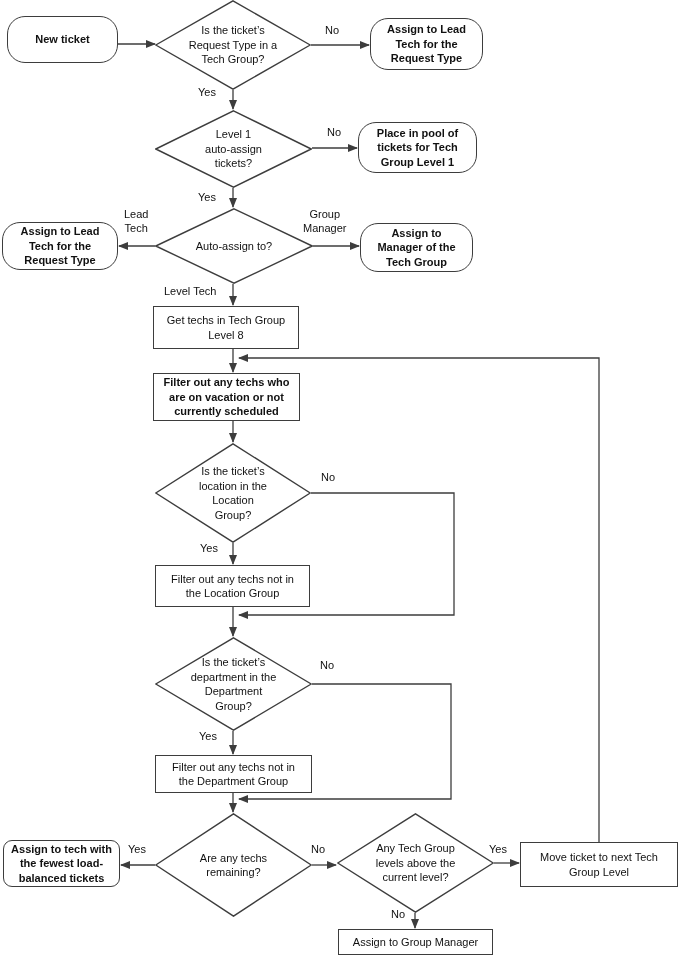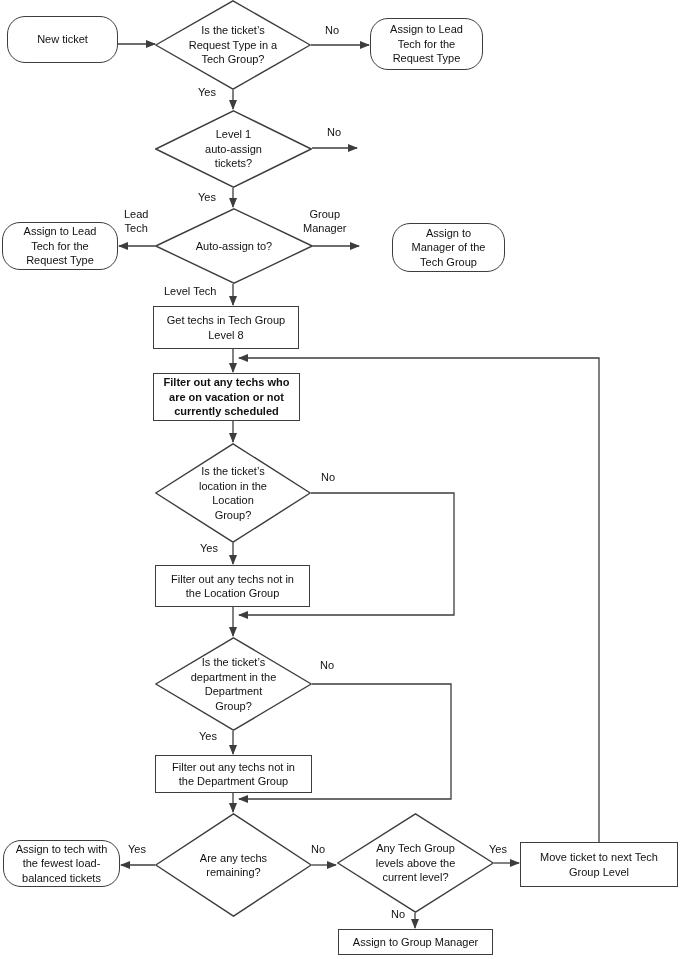--- a/index.html
+++ b/index.html
@@ -20,20 +20,21 @@
   .node{
     position:absolute;
     display:flex;align-items:center;justify-content:center;
     box-sizing:border-box;
     color:var(--text);
   }
   .terminator{
     background:var(--fill);
     border:1.4px solid var(--line);
     border-radius:18px;
+    font-weight:bold;
   }
   .process{
     background:var(--fill);
     border:1.4px solid var(--line);
   }
   .decision{background:transparent;border:none;}
   .decision > svg{position:absolute;left:0;top:0;}
   .decision polygon{fill:var(--fill);stroke:var(--line);stroke-width:1.4;}
   .node-text{
     position:relative;
@@ -100,32 +101,37 @@
 Request Type</div>
     </div>
     <div class="node decision" style="left: 155px; top: 110px; width: 157px; height: 78px;">
       <svg width="157" height="78" viewBox="0 0 157 78">
         <polygon points="78.5,0.8 156.2,39 78.5,77.2 0.8,39"></polygon>
       </svg>
       <div class="node-text">Level 1
 auto-assign
 tickets?</div>
     </div>
+    <div class="node terminator" style="left: 358px; top: 122px; width: 119px; height: 51px;">
+      <div class="node-text">Place in pool of
+tickets for Tech
+Group Level 1</div>
+    </div>
     <div class="node decision" style="left: 155px; top: 208px; width: 158px; height: 76px;">
       <svg width="158" height="76" viewBox="0 0 158 76">
         <polygon points="79,0.8 157.2,38 79,75.2 0.8,38"></polygon>
       </svg>
       <div class="node-text">Auto-assign to?</div>
     </div>
     <div class="node terminator" style="left: 2px; top: 222px; width: 116px; height: 48px;">
       <div class="node-text">Assign to Lead
 Tech for the
 Request Type</div>
     </div>
-    <div class="node terminator" style="left: 360px; top: 223px; width: 113px; height: 49px; margin-left: 32px;">
+    <div class="node terminator" style="left: 360px; top: 223px; width: 113px; height: 49px;">
       <div class="node-text">Assign to
 Manager of the
 Tech Group</div>
     </div>
     <div class="node process" style="left: 153px; top: 306px; width: 146px; height: 43px;">
       <div class="node-text">Get techs in Tech Group
 Level 8</div>
     </div>
     <div class="node process" style="left: 153px; top: 373px; width: 147px; height: 48px; font-weight: bold;">
       <div class="node-text">Filter out any techs who
@@ -158,21 +164,21 @@
       <div class="node-text">Filter out any techs not in
 the Department Group</div>
     </div>
     <div class="node decision" style="left: 155px; top: 813px; width: 157px; height: 104px;">
       <svg width="157" height="104" viewBox="0 0 157 104">
         <polygon points="78.5,0.8 156.2,52 78.5,103.2 0.8,52"></polygon>
       </svg>
       <div class="node-text">Are any techs
 remaining?</div>
     </div>
-    <div class="node terminator" style="left: 3px; top: 840px; width: 117px; height: 47px;">
+    <div class="node terminator" style="left: 3px; top: 840px; width: 117px; height: 47px; border-radius: 9px;">
       <div class="node-text">Assign to tech with
 the fewest load-
 balanced tickets</div>
     </div>
     <div class="node decision" style="left: 337px; top: 813px; width: 157px; height: 100px;">
       <svg width="157" height="100" viewBox="0 0 157 100">
         <polygon points="78.5,0.8 156.2,50 78.5,99.2 0.8,50"></polygon>
       </svg>
       <div class="node-text">Any Tech Group
 levels above the

